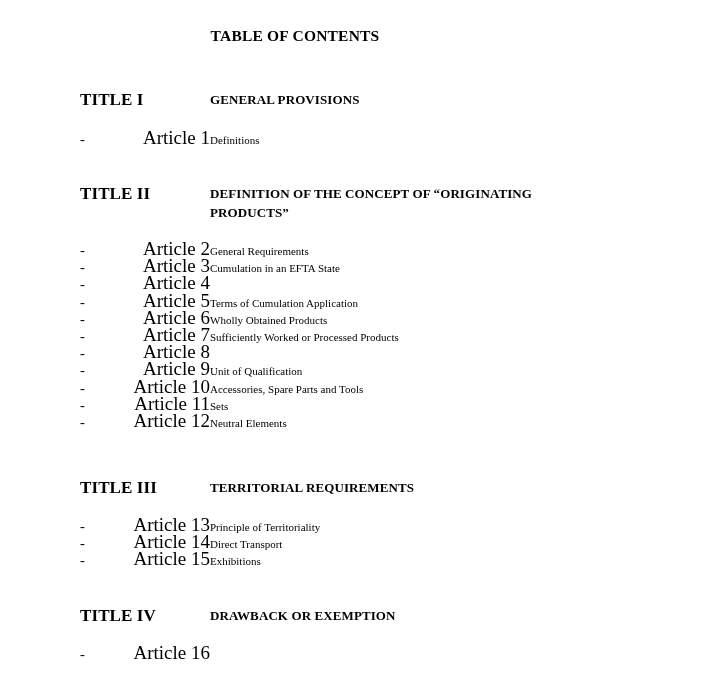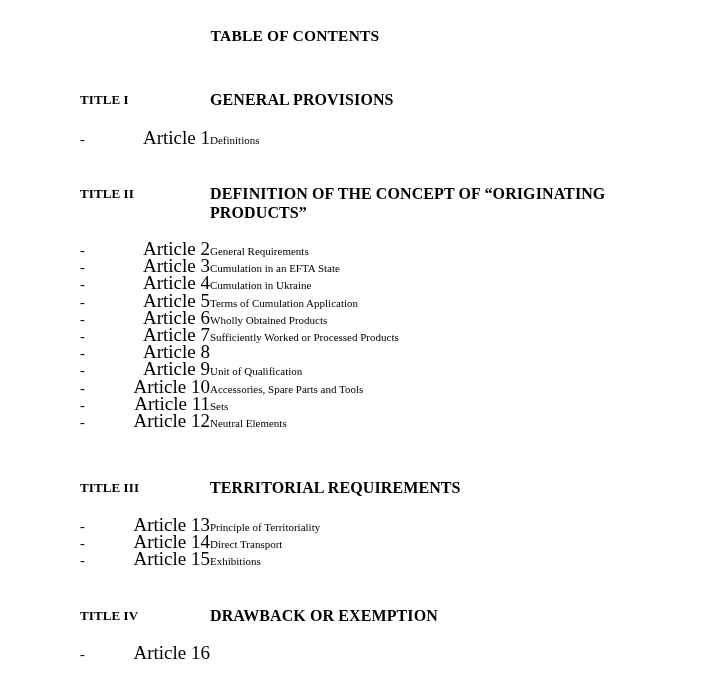--- a/index.html
+++ b/index.html
@@ -43,28 +43,28 @@
     position: absolute;
     left: 80px;
     width: 610px;
   }
   .title-row {
     display: flex;
     align-items: flex-start;
   }
   .title-label {
     flex: 0 0 130px;
-    font-size: 13px;
+    font-size: 17px;
     font-weight: bold;
     line-height: 19px;
     letter-spacing: 0.1px;
   }
   .title-heading {
     flex: 1 1 auto;
-    font-size: 16px;
+    font-size: 13px;
     font-weight: bold;
     line-height: 19px;
     letter-spacing: 0.1px;
     max-width: 400px;
   }
 
   
   .articles {
     position: absolute;
     left: 80px;
@@ -127,21 +127,20 @@
       <span class="art-desc">General Requirements</span>
     </div>
     <div class="article-row">
       <span class="art-dash">-</span>
       <span class="art-num">Article 3</span>
       <span class="art-desc">Cumulation in an EFTA State</span>
     </div>
     <div class="article-row">
       <span class="art-dash">-</span>
       <span class="art-num">Article 4</span>
-      <span class="art-desc">Cumulation in Ukraine</span>
     </div>
     <div class="article-row">
       <span class="art-dash">-</span>
       <span class="art-num">Article 5</span>
       <span class="art-desc">Terms of Cumulation Application</span>
     </div>
     <div class="article-row">
       <span class="art-dash">-</span>
       <span class="art-num">Article 6</span>
       <span class="art-desc">Wholly Obtained Products</span>

